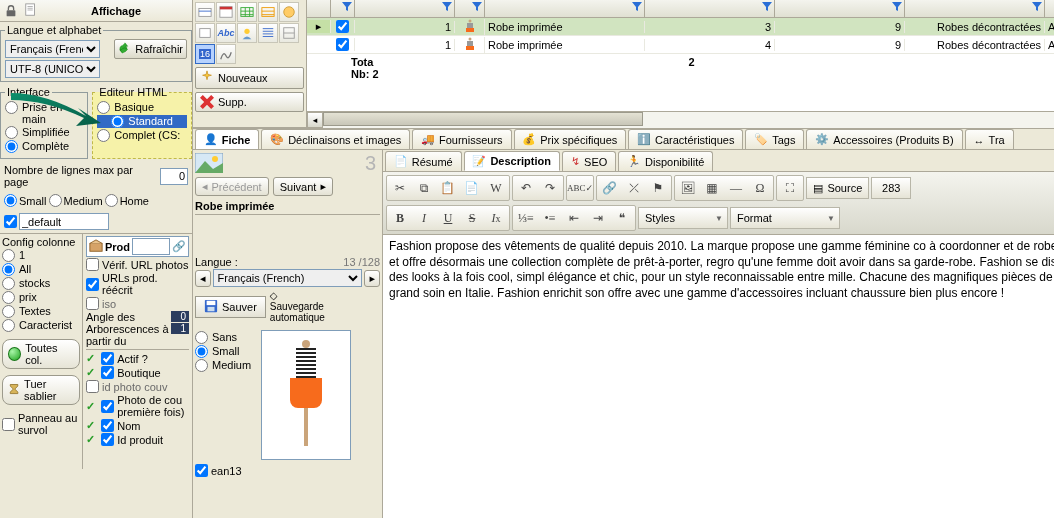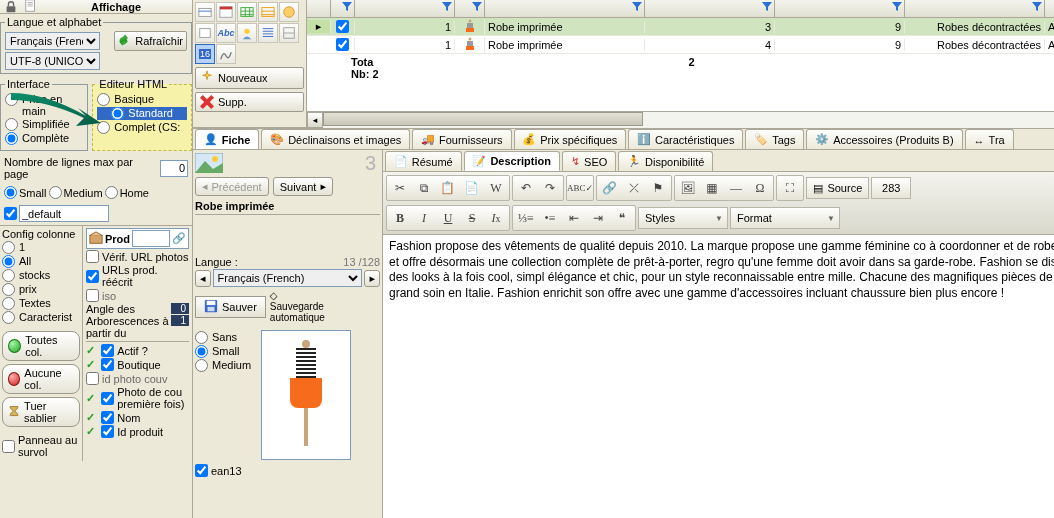--- a/index.html
+++ b/index.html
@@ -1,19 +1,19 @@
 <!DOCTYPE html>
 <html><head>
 <meta charset="utf-8">
 <style>
 * { box-sizing: border-box; margin: 0; padding: 0; }
 body { font-family: Tahoma, Verdana, sans-serif; font-size: 11px; background: #ece9d8; overflow: hidden; width: 1054px; height: 518px; color: #000; }
 .app { display: flex; width: 100%; height: 100%; }
 .left-panel { width: 193px; background: #ece9d8; border-right: 1px solid #aca899; display: flex; flex-direction: column; font-size: 11px; }
-.panel-header { display: flex; align-items: center; padding: 2px 4px; border-bottom: 1px solid #aca899; background: linear-gradient(#f8f8f4,#ece9d8); height: 14px; gap: 6px; }
+.panel-header { display: flex; align-items: center; padding: 2px 4px; border-bottom: 1px solid #aca899; background: linear-gradient(#f8f8f4,#ece9d8); height: 22px; gap: 6px; }
 .lock-icon { width: 14px; height: 14px; display:inline-block; }
 .lock-icon svg { width:14px; height:14px; }
 .section { padding: 2px 4px; }
 fieldset { border: 1px solid #919b9c; padding: 2px 4px 4px; margin: 2px 0; }
 legend { font-size: 11px; padding: 0 2px; }
 select { font-size: 11px; border: 1px solid #7f9db9; height: 18px; }
 input[type="text"] { font-size: 11px; border: 1px solid #7f9db9; height: 17px; padding: 0 2px; }
 .row { display: flex; align-items: center; gap: 2px; margin: 1px 0; }
 .refresh-btn { display: flex; align-items: center; gap: 3px; font-size: 11px; padding: 1px 3px; background: linear-gradient(#fff,#dcdac9); border: 1px solid #9c9a8c; border-radius: 2px; cursor: pointer; }
 .radio-row { display: flex; align-items: flex-start; gap: 2px; font-size: 11px; margin: 1px 0; }
@@ -224,24 +224,20 @@
         <div class="radio-row">
             <input type="radio" name="cfg" style="">
             <span>Caracterist</span>
           </div>
         <div style="height:6px"></div>
         <div class="btn-pill">
             <span class="green-dot"></span>
             <span>Toutes col.</span>
           </div>
         <div style="height:3px"></div>
-        <div class="btn-pill">
-            <span class="red-dot"></span>
-            <span>Aucune col.</span>
-          </div>
         <div style="height:3px"></div>
         <div class="btn-pill">
             <span class="hourglass"><svg viewBox="0 0 16 16">
                 <path d="M3 2h10v2l-4 4 4 4v2H3v-2l4-4-4-4z" fill="#d7b45a" stroke="#8a6a1f"></path>
               </svg></span>
             <span>Tuer sablier</span>
           </div>
         <div style="height:6px"></div>
         <div class="chk">
             <input type="checkbox" style="">

